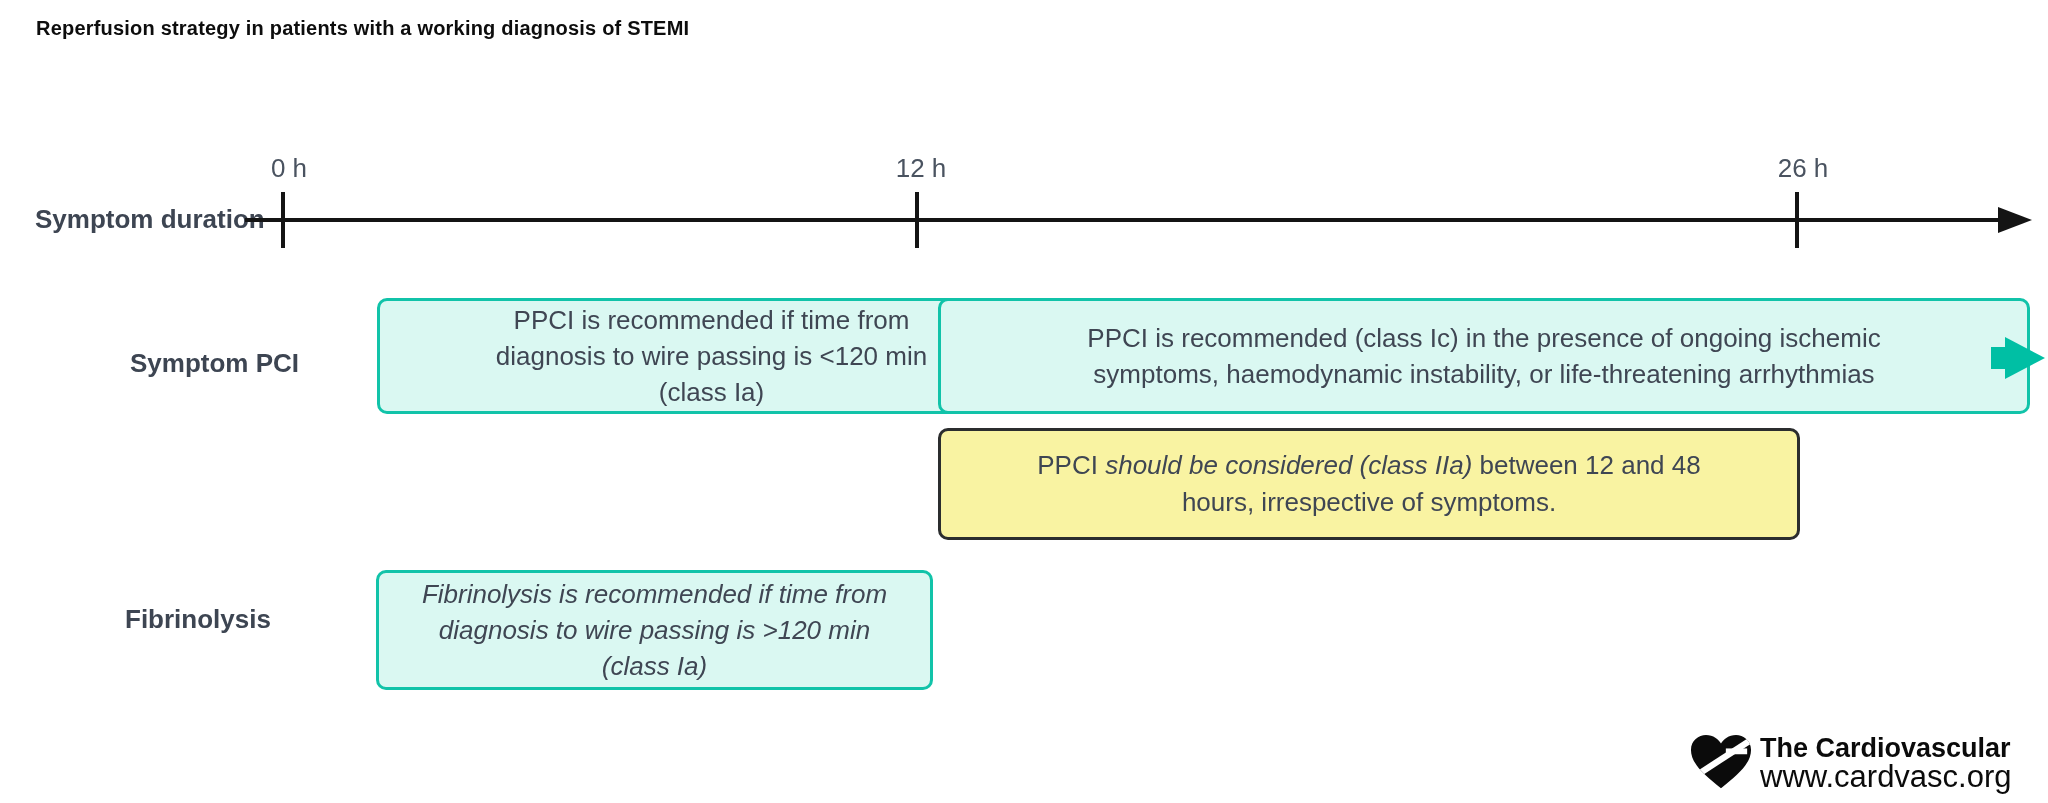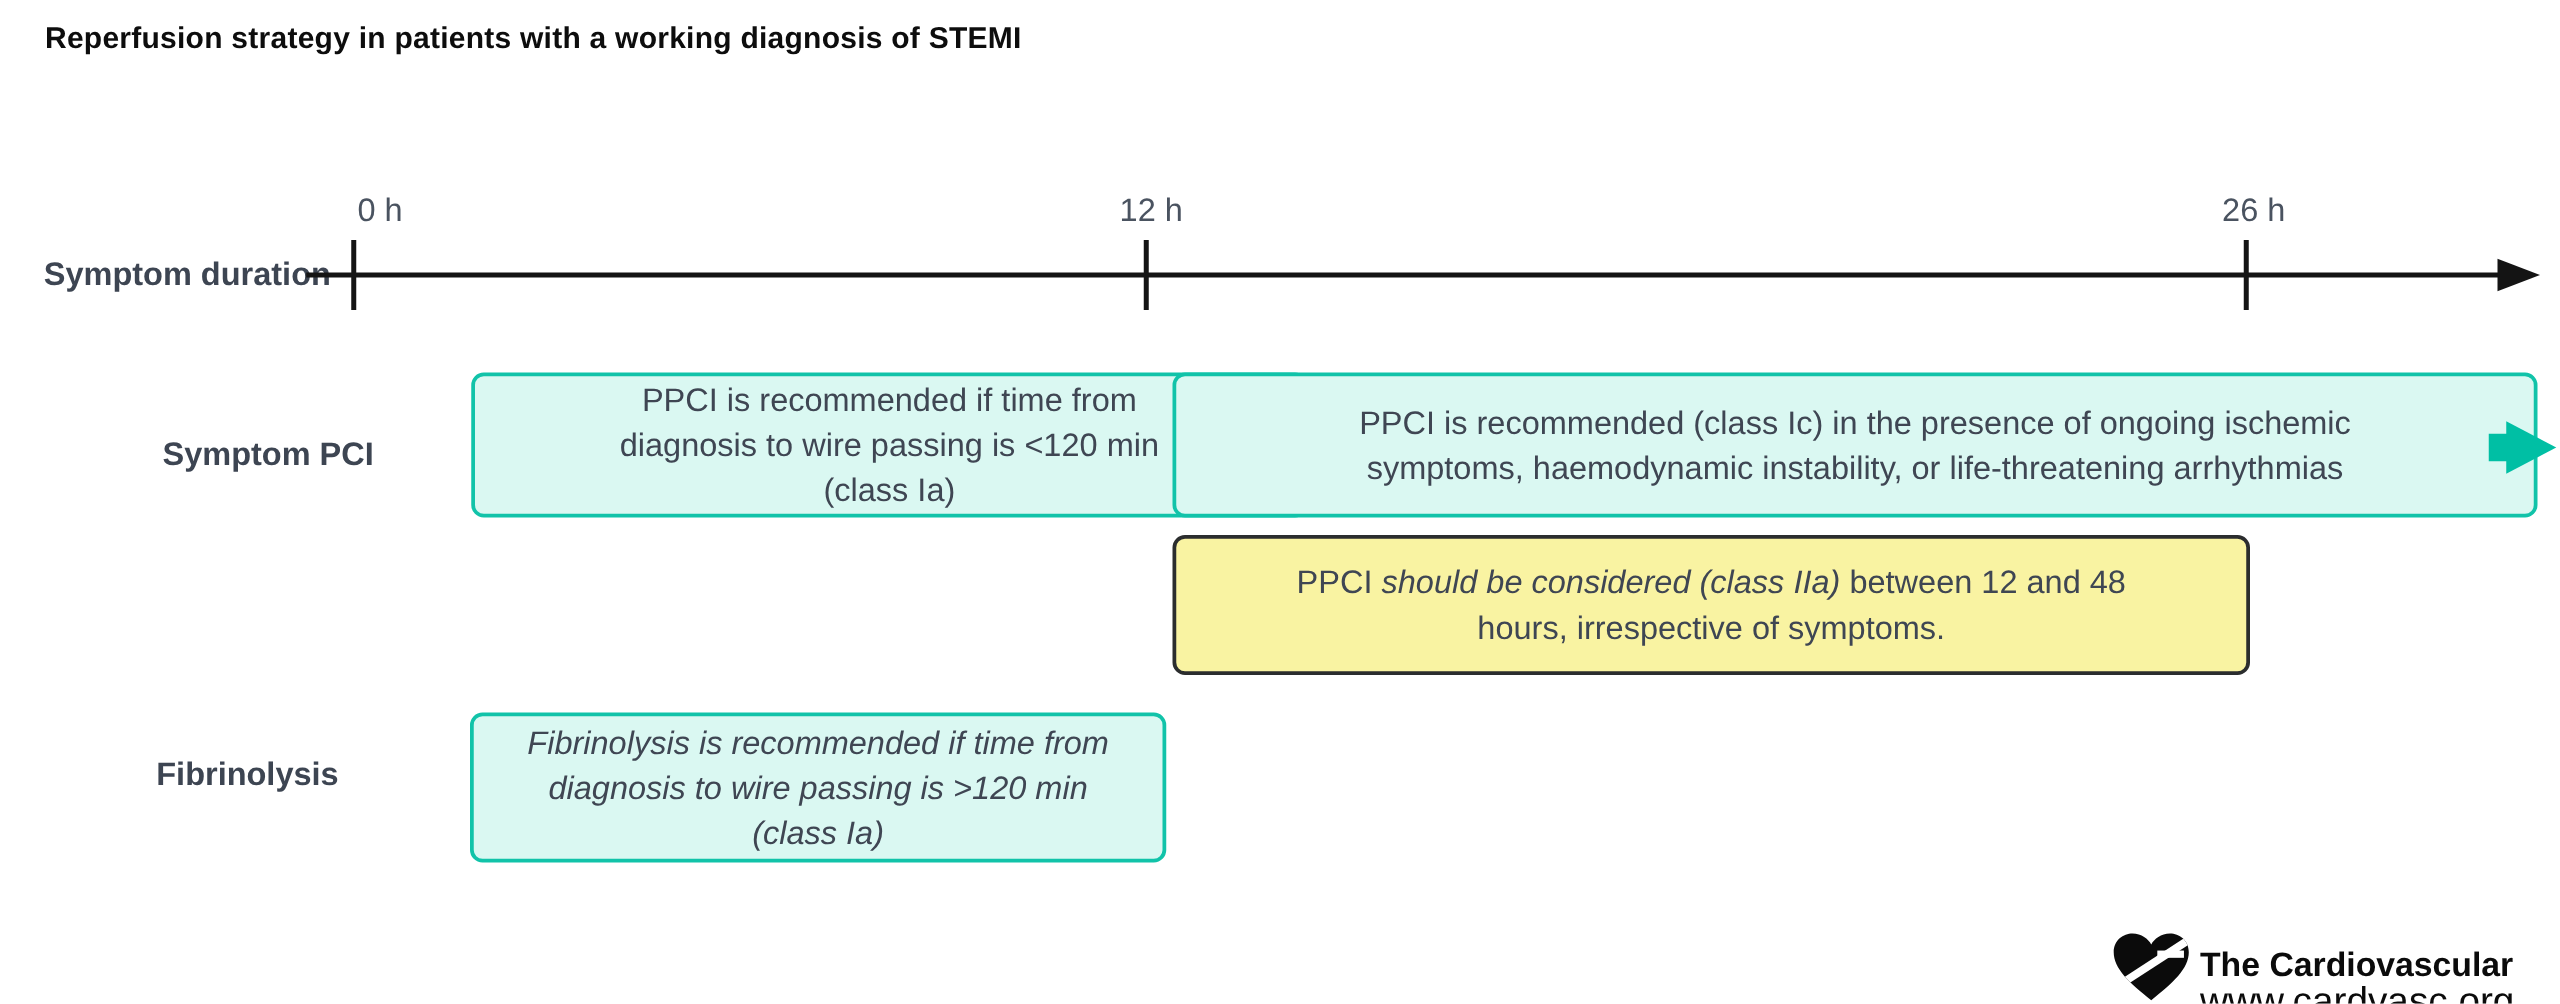--- a/index.html
+++ b/index.html
@@ -9,21 +9,21 @@
     position: relative;
     width: 2048px;
     height: 803px;
     background: #ffffff;
     overflow: hidden;
   }
   .title {
     position: absolute;
     left: 36px;
     top: 17px;
-    font-size: 24px;
+    font-size: 20px;
     font-weight: 700;
     color: #0d0d0d;
     letter-spacing: 0.2px;
   }
   .row-label {
     position: absolute;
     font-size: 26px;
     font-weight: 700;
     color: #3d4552;
     white-space: nowrap;
@@ -114,40 +114,40 @@
   
   .logo-wrap {
     position: absolute;
     left: 1690px;
     top: 733px;
     display: flex;
     align-items: center;
   }
   .logo-heart { width: 62px; height: 58px; }
   .logo-text { margin-left: 8px; color: #0b0b0b; }
-  .logo-brand { font-size: 27px; font-weight: 700; line-height: 30px; margin-top: 24px; }
+  .logo-brand { font-size: 27px; font-weight: 700; line-height: 30px; }
   .logo-url { font-size: 31px; line-height: 28px; }
 </style>
 </head>
 <body>
 
 <div class="canvas">
 
   <div class="title">Reperfusion strategy in patients with a working diagnosis of STEMI</div>
 
   <div class="row-label" style="left:35px; top:204px;">Symptom duration</div>
 
   <div class="timeline-line"></div>
   <div class="timeline-arrowhead"></div>
 
   <div class="tick" style="left:281px;"></div>
   <div class="tick" style="left:915px;"></div>
   <div class="tick" style="left:1795px;"></div>
 
-  <div class="tick-label" style="left:304px;">0 h</div>
+  <div class="tick-label" style="left:289px;">0 h</div>
   <div class="tick-label" style="left:921px;">12 h</div>
   <div class="tick-label" style="left:1803px;">26 h</div>
 
   <div class="row-label" style="left:130px; top:348px;">Symptom PCI</div>
 
   <div class="teal-box" style="left:377px; top:298px; width:669px; height:116px;">
     <span class="multiline">PPCI is recommended if time from
 diagnosis to wire passing is &lt;120 min
 (class Ia)</span>
   </div>

